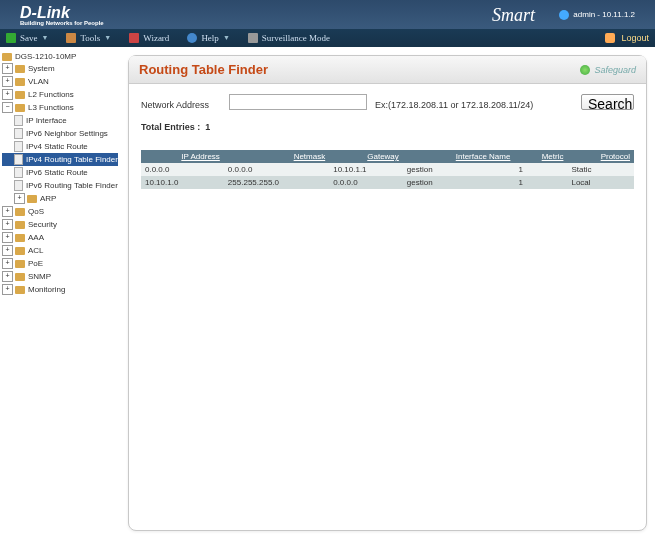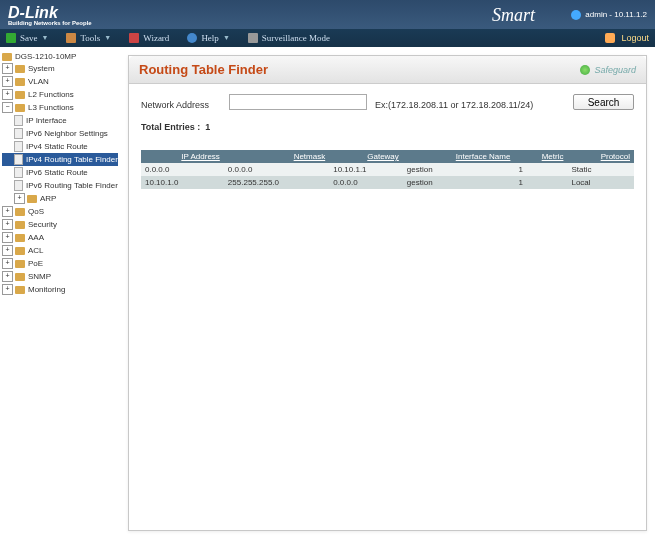--- a/index.html
+++ b/index.html
@@ -1,16 +1,16 @@
 <!DOCTYPE html>
 <html><head>
 <meta charset="utf-8">
 <style>
 body { margin:0; font-family:Arial,sans-serif; font-size:10px; color:#333; background:#fff; width:655px; }
-.header { height:29px; background:linear-gradient(#2d4a6b,#3a5a7d); display:flex; align-items:center; justify-content:space-between; padding:0 8px; position:relative; }
+.header { height:29px; background:linear-gradient(#2d4a6b,#3a5a7d); display:flex; align-items:center; justify-content:space-between; padding:0 20px; position:relative; }
 .logo { color:#fff; font-weight:bold; font-size:16px; font-style:italic; }
 .logo-sub { font-size:6px; display:block; font-style:normal; margin-top:-2px; }
 .smart { color:#fff; font-style:italic; font-size:18px; font-family:cursive; position:absolute; right:120px; top:5px; }
 .admin-info { color:#fff; font-size:8px; display:flex; align-items:center; gap:4px; }
 .user-icon { width:10px; height:10px; background:#4af; border-radius:50%; }
 .menubar { height:18px; background:linear-gradient(#1a3a55,#163248); display:flex; align-items:center; padding:0 6px; gap:16px; font-size:9px; }
 .menu-left { display:flex; gap:18px;font-family:Liberation Serif, serif; }
 .menu-item { display:flex; align-items:center; gap:4px; color:#cde; cursor:pointer; }
 .menu-arrow { font-size:7px; color:#9bc; }
 .menu-icon { width:10px; height:10px; display:inline-block; }
@@ -25,31 +25,31 @@
 .main { display:flex; height:490px; }
 .sidebar { width:116px; padding:4px 2px; font-size:8px; overflow:hidden; }
 .tree-item { display:flex; align-items:center; padding:1px 0; white-space:nowrap; cursor:pointer; }
 .tree-toggle { width:9px; height:9px; border:1px solid #999; font-size:7px; line-height:7px; text-align:center; margin-right:2px; background:#fff; }
 .tree-icon { width:10px; height:8px; margin-right:3px; display:inline-block; }
 .folder { background:#d9a84a; border-radius:1px; }
 .page { background:#eee; border:1px solid #aaa; width:7px; height:9px; }
 .tree-indent-1 { padding-left:12px; }
 .tree-sel { background:#2a5a9a; color:#fff; }
 .content { flex:1; padding:8px; }
-.panel { border:1px solid #c8c8c8; border-radius:0; background:#fff; height:100%; box-shadow:0 1px 3px rgba(0,0,0,.08); }
+.panel { border:1px solid #c8c8c8; border-radius:8px; background:#fff; height:100%; box-shadow:0 1px 3px rgba(0,0,0,.08); }
 .panel-hdr { background:linear-gradient(#f7f7f7,#e3e3e3); border-bottom:1px solid #ccc; border-radius:5px 5px 0 0; padding:6px 10px; display:flex; align-items:center; justify-content:space-between; }
 .panel-title { color:#c54a17; font-size:13px; font-weight:bold; }
 .safeguard { display:flex; align-items:center; gap:4px; color:#7aa; font-size:9px; font-style:italic; }
 .sg-icon { width:10px; height:10px; background:radial-gradient(#8d6,#4a4); border-radius:50%; }
 .panel-body { padding:10px 12px; font-size:9px; }
 .search-row { display:flex; align-items:flex-end; gap:8px; margin-bottom:12px; }
 .search-label { width:80px; }
 .search-input { width:130px; height:14px; border:1px solid #aaa; font-size:9px; padding:0 3px; }
 .search-ex { color:#333; }
-.search-btn { margin-left:auto; width:61px; height:16px; font-size:10px; border:1px solid #999; background:linear-gradient(#fff,#eee); border-radius:2px; cursor:pointer; }
+.search-btn { margin-left:auto; width:53px; height:16px; font-size:14px; border:1px solid #999; background:linear-gradient(#fff,#eee); border-radius:2px; cursor:pointer; }
 .entries { font-weight:bold; margin-bottom:18px; }
 .routetable { width:100%; border-collapse:collapse; font-size:8px; }
 .routetable th { background:#5c7a8b; color:#fff; text-align:right; padding:2px 4px; font-weight:normal;text-decoration:underline; }
 .routetable td { padding:2px 4px; }
 .row-even { background:#eef2f2; }
 .row-odd { background:#d0dada; }
 </style>
 </head>
 <body>
 

